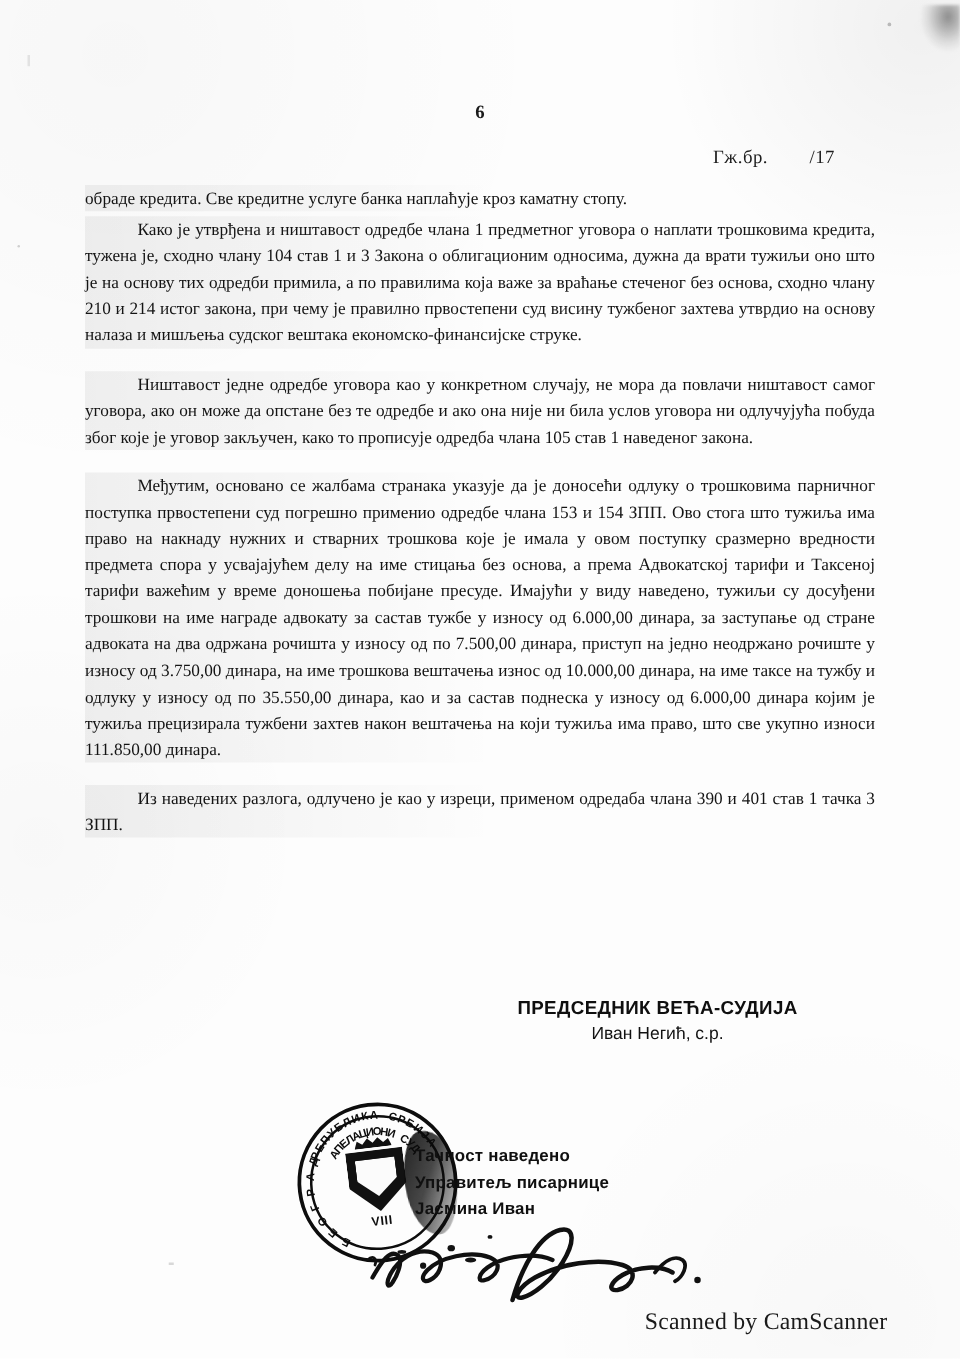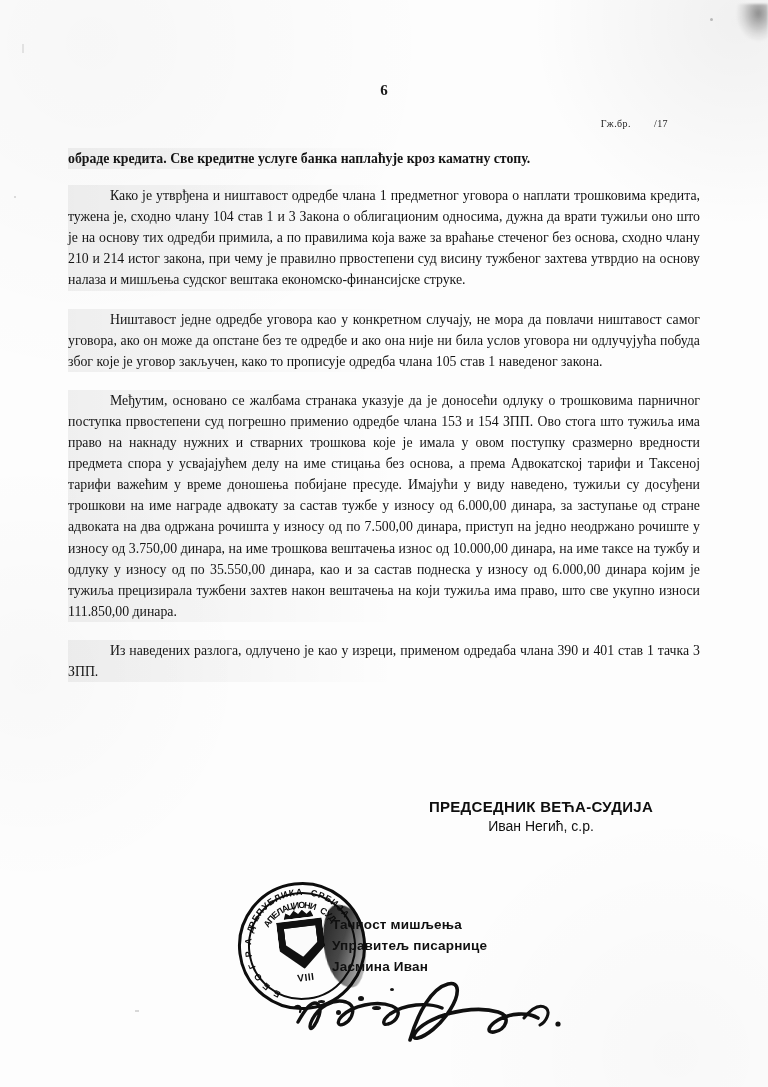--- a/index.html
+++ b/index.html
@@ -56,21 +56,21 @@
     text-align: center;
     font-size: 15px;
     font-weight: 700;
     color: #1b1b1b;
     letter-spacing: 0.2px;
   }
   .case-ref {
     position: absolute;
     top: 118px;
     right: 100px;
-    font-size: 10px;
+    font-size: 15px;
     color: #1d1d1d;
     letter-spacing: 0.4px;
     white-space: pre;
   }
 
   
   .body-col {
     position: absolute;
     left: 68px;
     top: 148px;
@@ -79,32 +79,32 @@
   .para {
     text-align: justify;
     text-justify: inter-word;
     font-size: 13.8px;
     line-height: 21.1px;
     color: #141414;
     margin: 0 0 18px 0;
     -webkit-font-smoothing: none;
   }
   .para.indent { text-indent: 42px; }
-  .para.first { margin-bottom: 16px; font-weight: bold; }
+  .para.first { margin-bottom: 4px; }
   
   .para::first-line { }
   .para.faded {
     background:
       linear-gradient(to right, rgba(0,0,0,0.055) 0px, rgba(0,0,0,0.03) 150px, rgba(0,0,0,0) 330px);
   }
 
   
   .sign-block {
     position: absolute;
-    left: 391px;
+    left: 376px;
     top: 798px;
     width: 300px;
     text-align: center;
   }
   .sign-title {
     font-family: "Liberation Sans", sans-serif;
     font-size: 15px;
     font-weight: 700;
     letter-spacing: 0.3px;
     color: #0f0f0f;
@@ -341,29 +341,30 @@
 
     <div class="seal-specks">
       <i style="left:126px; top:118px; width:6px; height:5px;"></i>
       <i style="left:140px; top:128px; width:9px; height:4px;"></i>
       <i style="left:104px; top:132px; width:5px; height:5px;"></i>
       <i style="left:158px; top:110px; width:4px; height:3px;"></i>
       <i style="left:86px; top:122px; width:7px; height:3px;"></i>
     </div>
 
     <div class="cert-text">
-      <div>Тачност мишљења</div>
+      <div>Тачност наведено</div>
       <div>Управитељ писарнице</div>
       <div>Јасмина Иван</div>
     </div>
 
     <svg class="handsign" viewBox="0 0 300 68" aria-hidden="true">
       <path d="M6,44 C14,30 20,22 26,26 C31,30 26,42 22,48 C19,53 16,50 20,42 C26,30 40,20 54,24 C66,28 60,42 52,46 C46,49 44,44 50,38 C60,28 84,22 100,28 C112,33 104,44 96,46 C90,48 90,42 98,36 C112,26 136,24 150,30" fill="none" stroke="#101010" stroke-width="3.4" stroke-linecap="round"></path>
       <path d="M118,62 C126,34 140,10 156,6 C168,3 168,16 158,32 C148,48 134,58 126,60 C118,62 122,52 136,44 C156,33 186,28 206,34 C220,38 214,52 202,54 C194,55 196,48 206,42 C218,35 236,34 246,40" fill="none" stroke="#101010" stroke-width="3.6" stroke-linecap="round"></path>
       <path d="M232,40 C240,30 248,26 254,30 C259,34 254,44 248,47" fill="none" stroke="#101010" stroke-width="3" stroke-linecap="round"></path>
       <circle cx="266" cy="46" r="2.6" fill="#101010"></circle>
       <path d="M2,30 C6,26 10,28 8,34" fill="none" stroke="#101010" stroke-width="2.2" stroke-linecap="round"></path>
     </svg>
 
   </div>
 
+  <div class="scan-footer">Scanned by CamScanner</div>
 
 </div>
 
 </body></html>

